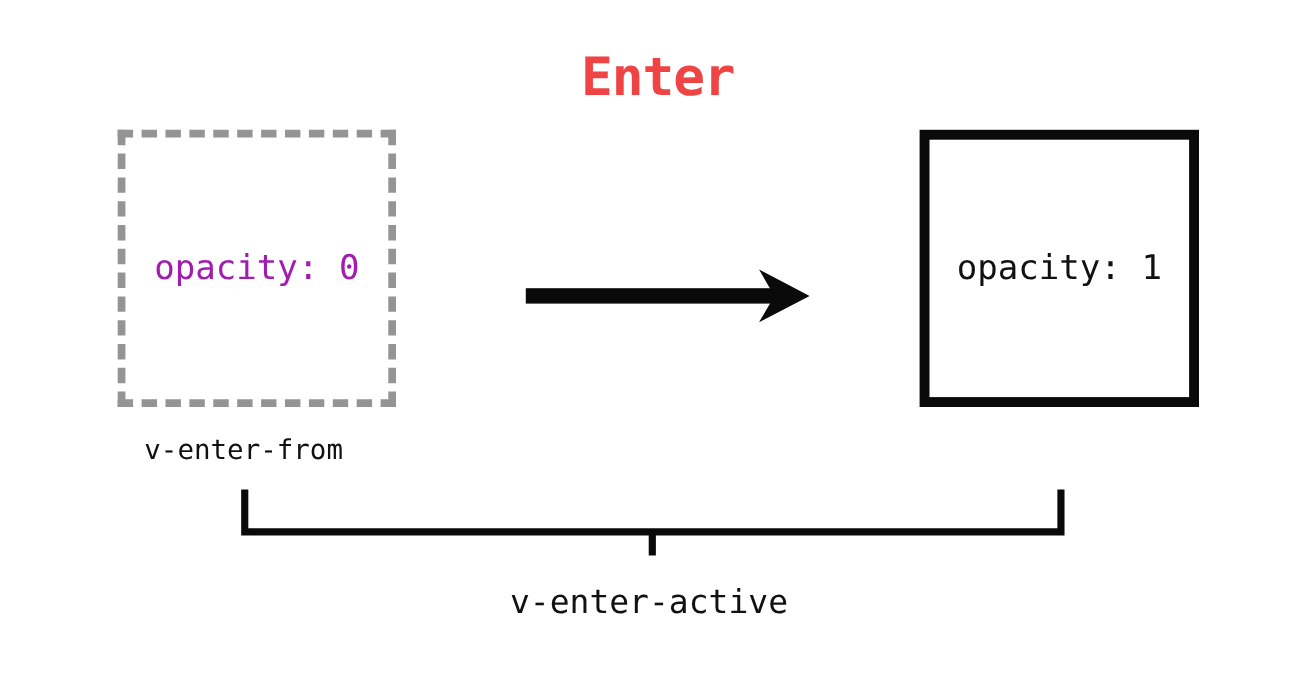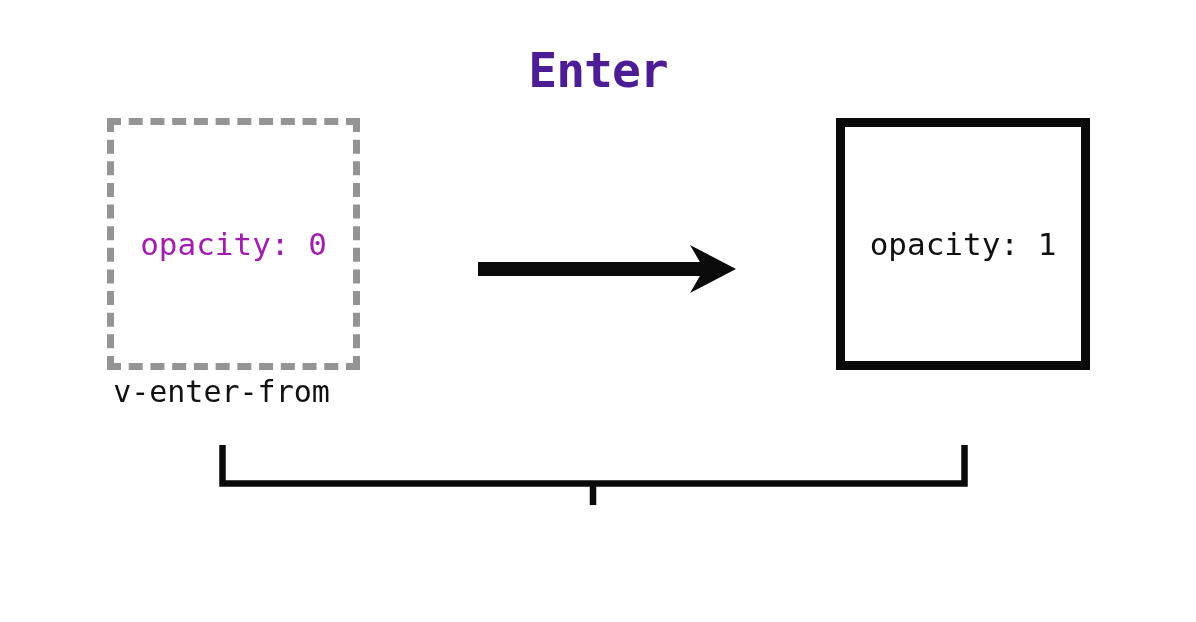--- a/index.html
+++ b/index.html
@@ -16,21 +16,21 @@
     overflow: hidden;
   }
   .title {
     position: absolute;
     left: 0;
     top: 46px;
     width: 1196px;
     text-align: center;
     font-size: 48px;
     font-weight: bold;
-    color: #4c1d95;
+    color: #ef4444;
     letter-spacing: -1px;
     line-height: 48px;
   }
   .box {
     position: absolute;
     top: 118px;
     height: 252px;
     box-sizing: border-box;
     display: flex;
     align-items: center;
@@ -45,23 +45,23 @@
     color: #a21caf;
   }
   .box-to {
     left: 836px;
     width: 254px;
     border: 9px solid #0a0a0a;
     color: #111111;
   }
   .box-label {
     position: absolute;
-    top: 376px;
+    top: 393px;
     text-align: center;
-    font-size: 30px;
+    font-size: 25px;
     line-height: 32px;
     color: #111111;
     white-space: nowrap;
   }
   .label-from {
     left: 95px;
     width: 253px;
   }
   .label-to {
     left: 834px;
@@ -109,14 +109,15 @@
 
   <div class="box box-to">
     <span>opacity: 1</span>
   </div>
 
 
   <svg class="bracket-svg" width="770" height="70" viewBox="0 0 770 70">
     <path d="M12.5 5 L12.5 43.5 L754.5 43.5 L754.5 5 M383 43.5 L383 65" stroke="#0a0a0a" stroke-width="6.5" fill="none"></path>
   </svg>
 
+  <div class="active-label">v-enter-active</div>
 
 </div>
 
 </body></html>

